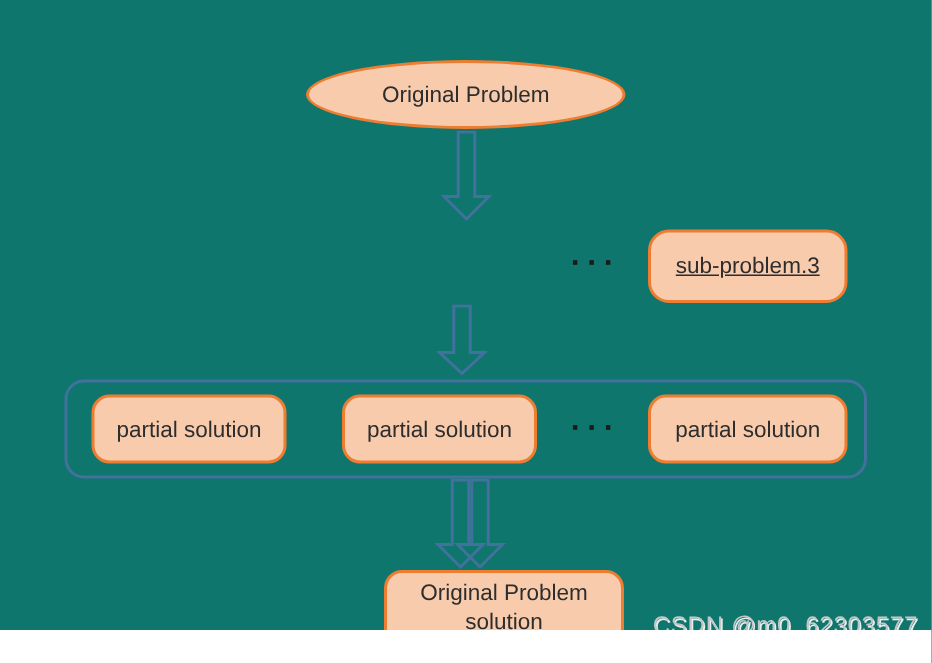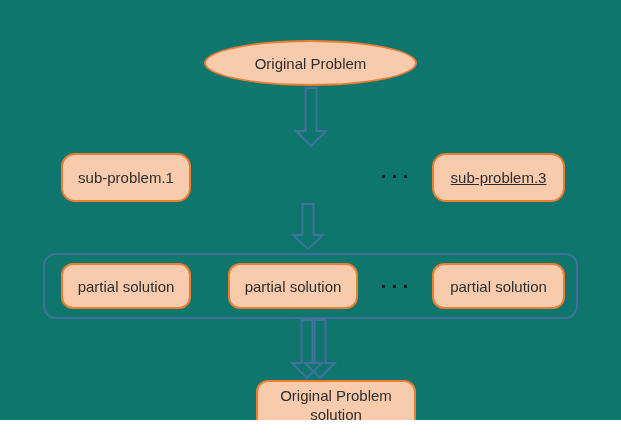--- a/index.html
+++ b/index.html
@@ -89,23 +89,20 @@
 <div class="canvas">
 
   <div class="node ellipse">
     <span>Original Problem</span>
   </div>
 
   <svg class="arrow arrow1" width="34" height="61" viewBox="0 0 34 61">
     <path d="M11.5,1 L22.5,1 L22.5,44 L32,44 L17,59 L2,44 L11.5,44 Z" fill="none" stroke="#41719C" stroke-width="2" stroke-linejoin="miter"></path>
   </svg>
 
-  <div class="node rect b1">
-    <span>sub-problem.1</span>
-  </div>
   <div class="dots dots1">···</div>
   <div class="node rect b3">
     <span>sub-problem.3</span>
   </div>
 
   <svg class="arrow arrow2" width="34" height="48" viewBox="0 0 34 48">
     <path d="M11.5,1 L22.5,1 L22.5,32 L32,32 L17,46 L2,32 L11.5,32 Z" fill="none" stroke="#41719C" stroke-width="2" stroke-linejoin="miter"></path>
   </svg>
 
   <div class="group"></div>
@@ -122,14 +119,15 @@
 
   <svg class="arrow arrow3" width="48" height="61" viewBox="0 0 48 61">
     <path d="M11.5,1 L22.5,1 L22.5,44 L32,44 L17,59 L2,44 L11.5,44 Z" fill="none" stroke="#41719C" stroke-width="2" stroke-linejoin="miter"></path>
     <path d="M24.5,1 L35.5,1 L35.5,44 L45,44 L30,59 L15,44 L24.5,44 Z" fill="none" stroke="#41719C" stroke-width="2" stroke-linejoin="miter"></path>
   </svg>
 
   <div class="node final">
     <span>Original Problem solution</span>
   </div>
 
+  <div class="watermark">CSDN @m0_62303577</div>
 
 </div>
 
 </body></html>

